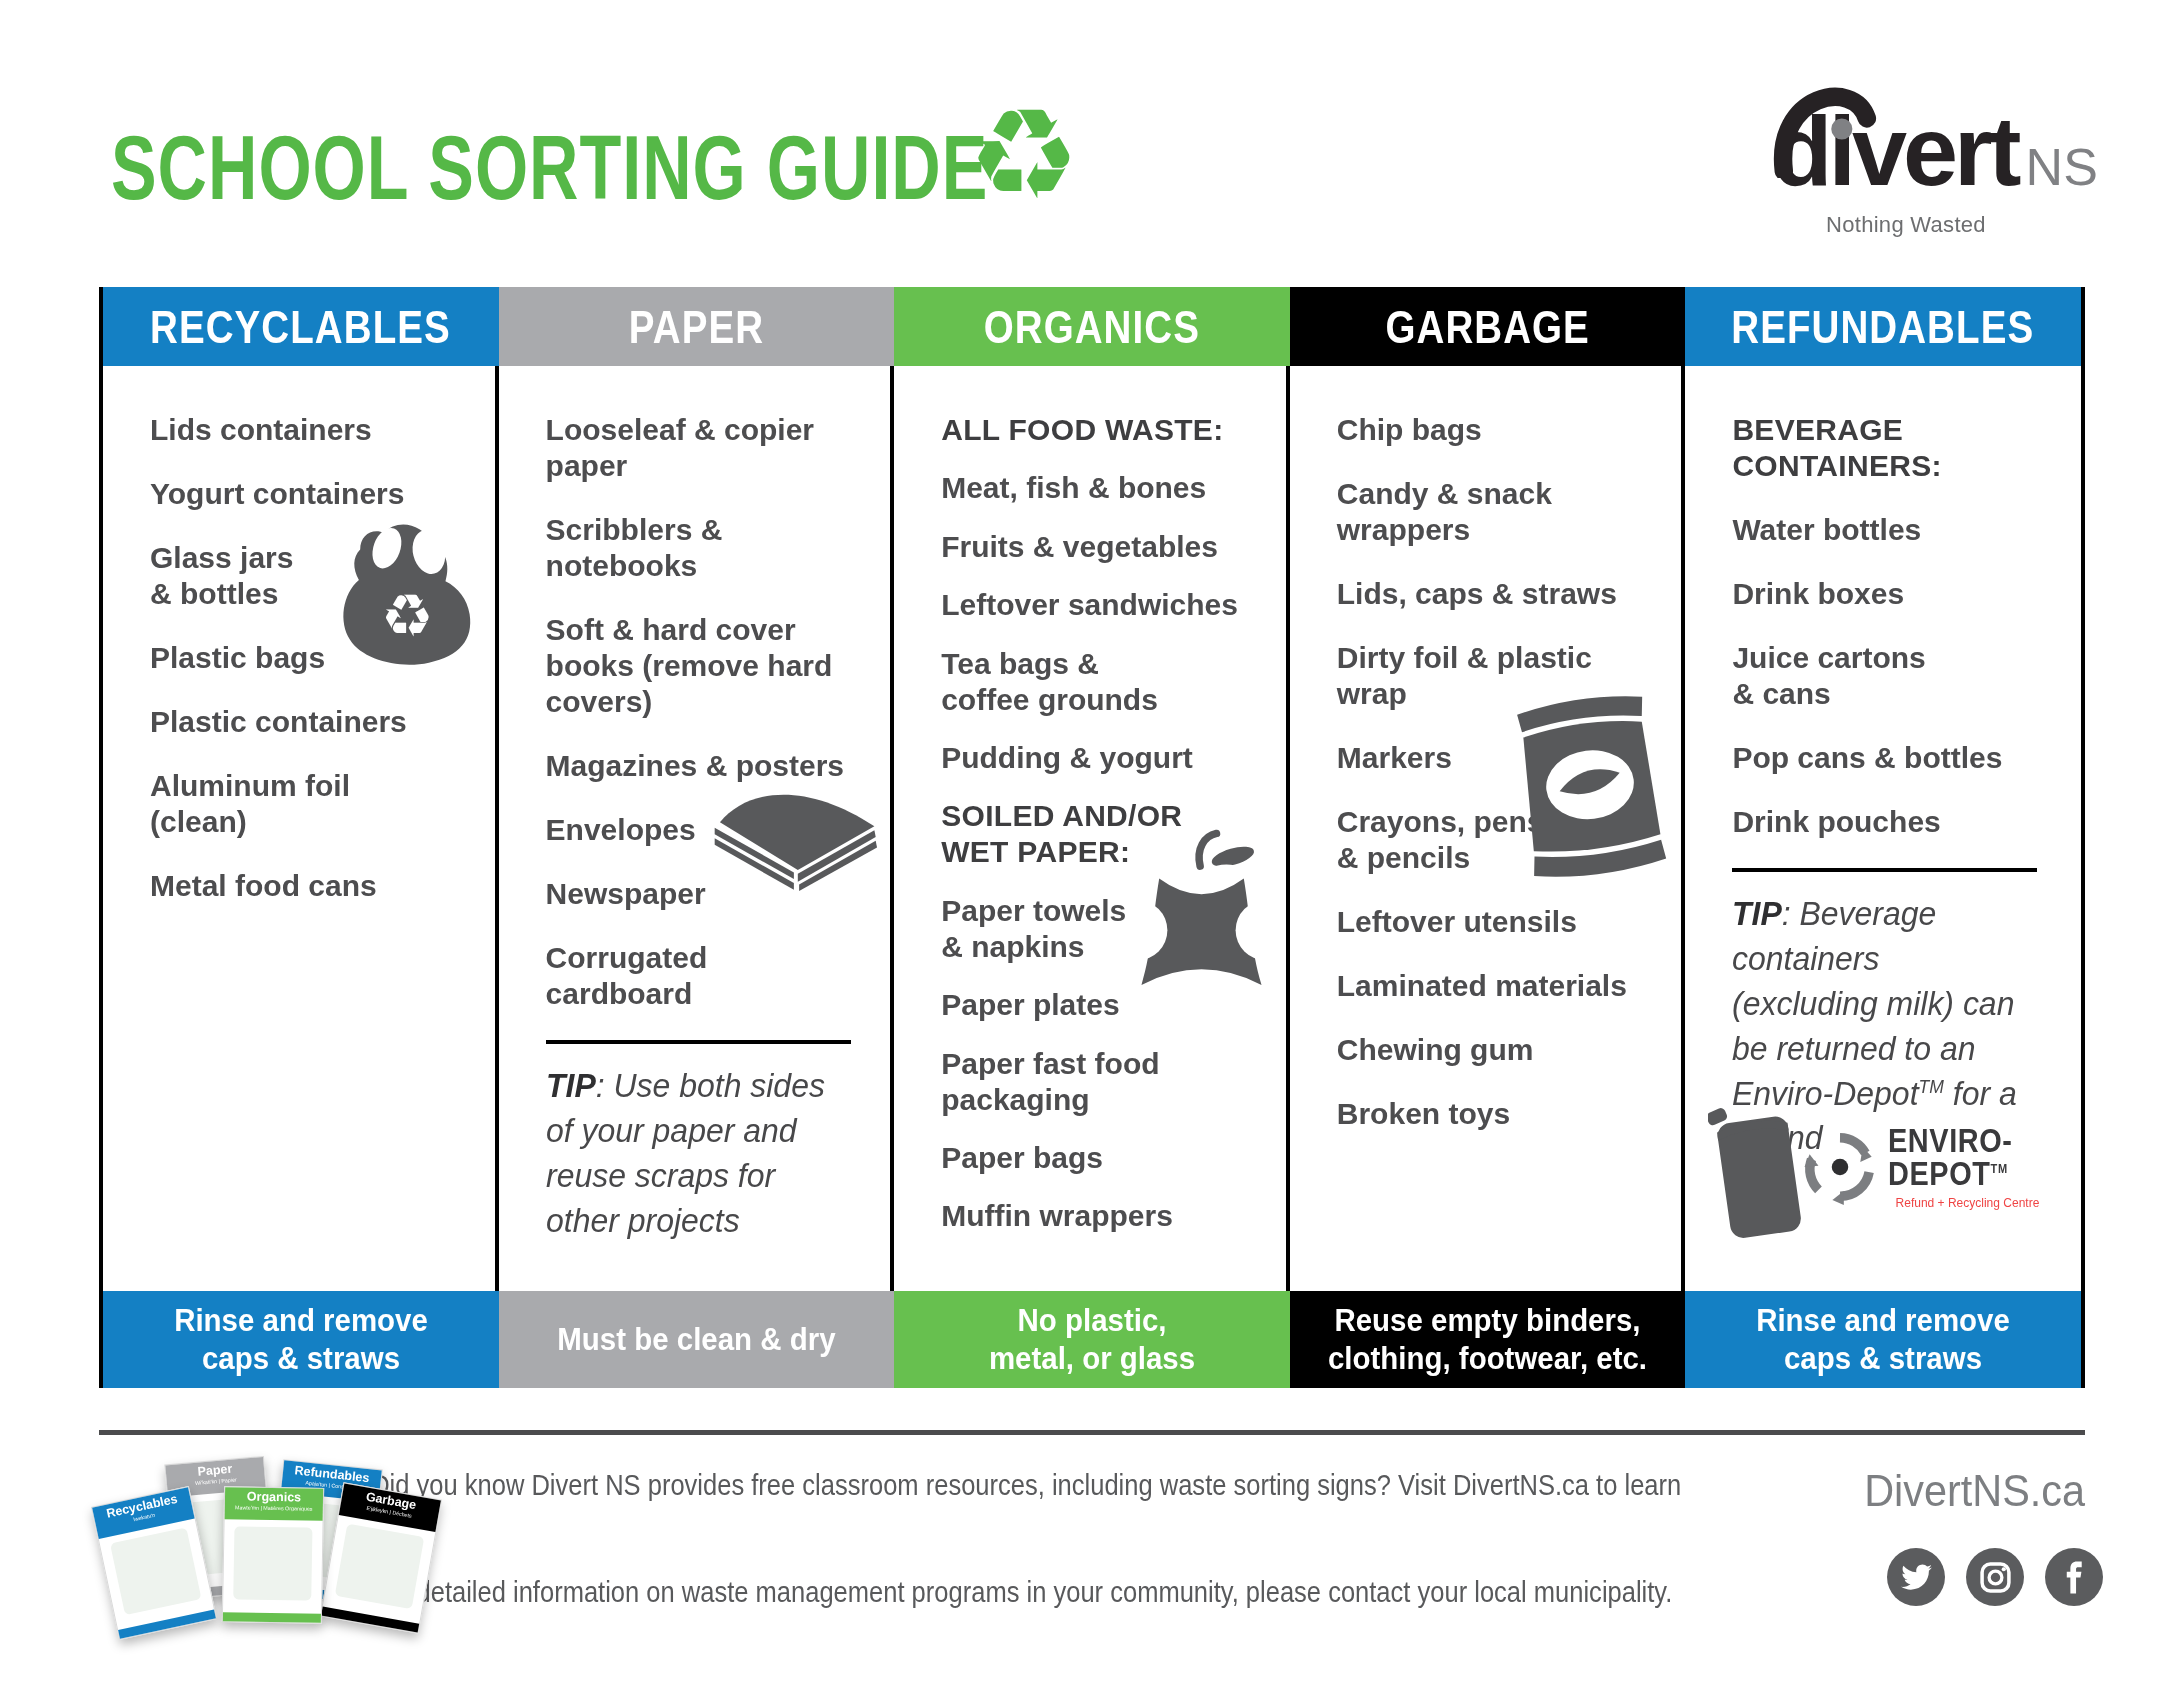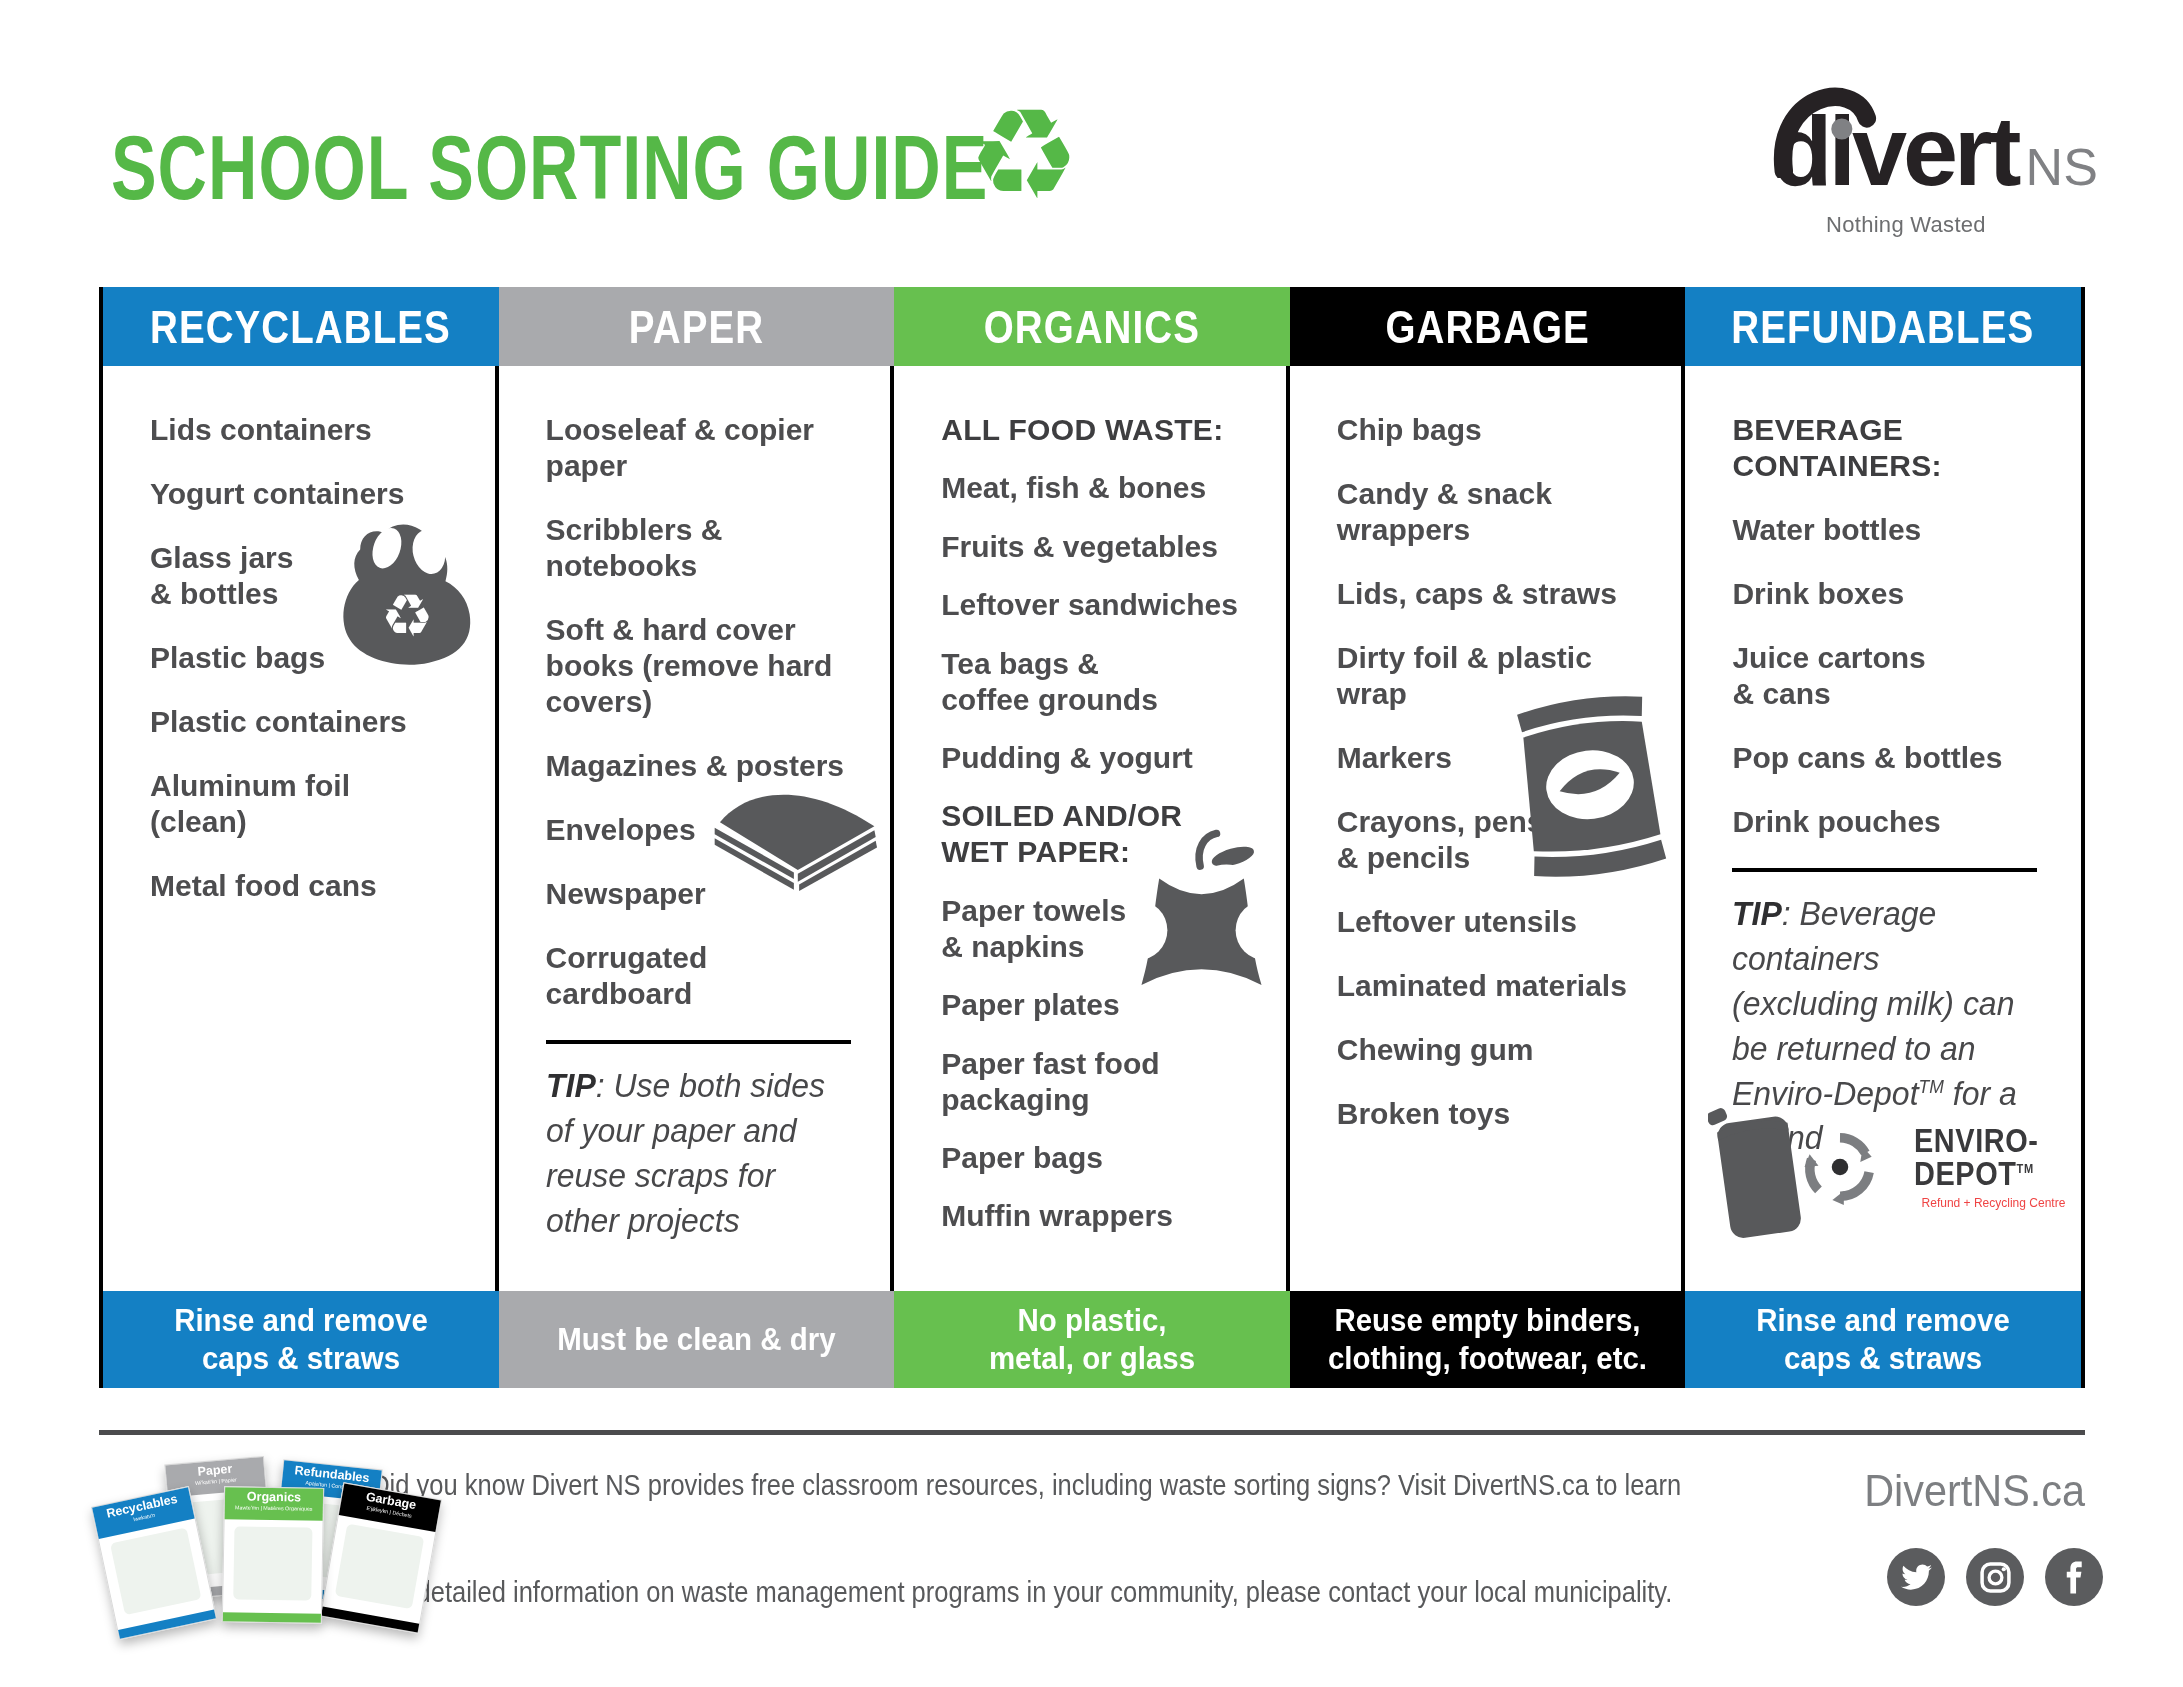--- a/index.html
+++ b/index.html
@@ -61,21 +61,21 @@
 
   .divider { border-top:4px solid #000; width:305px; margin-top:18.5px; }
   .tip { margin-top:19px; width:315px; font-size:34px; line-height:1.32; color:#48484a;font-style:italic; }
   .tip .cond { transform:scaleX(.94); transform-origin:left top; }
   .tip b { color:#2f2f31; }
   .tip sup { font-size:55%; }
 
   .col-icon { position:absolute; }
 
   
-  .enviro { position:absolute; left:117px; top:758px; width:270px; display:flex; align-items:center;gap:26px; }
+  .enviro { position:absolute; left:117px; top:758px; width:270px; display:flex; align-items:center; }
   .enviro-text { margin-left:9.2px; }
   .enviro-line { font-weight:bold; font-size:34px; line-height:.98; letter-spacing:0.7px; color:#3a3a3c; }
   .enviro-line .cond{ transform:scaleX(.85); transform-origin:left center;}
   .enviro-line sup { font-size:13px; }
   .enviro-tagline { font-size:12px; color:#ef4444; margin-top:5.3px;margin-left:8px; }
 
   
   .rule { position:absolute; left:99px; top:1430px; width:1986px; height:4.6px; background:#4b4b4d; }
 
   .notes { position:absolute; left:277px; top:1469px; width:1569px; text-align:left;

